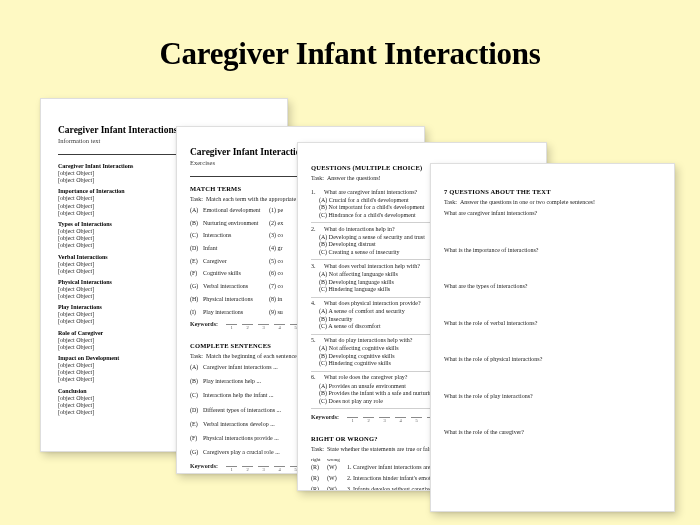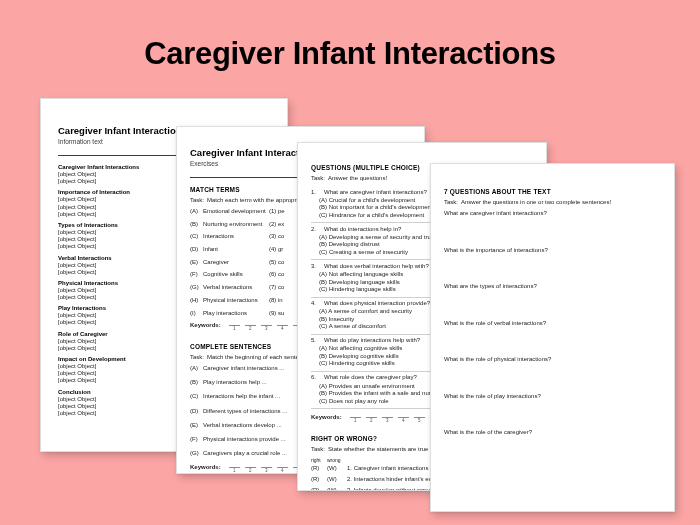--- a/index.html
+++ b/index.html
@@ -1,18 +1,18 @@
 <!DOCTYPE html>
 <html><head>
 <meta charset="utf-8">
 <style>
   * { box-sizing: border-box; margin: 0; padding: 0; }
   html,body { width:700px; height:525px; background:#ffffff; overflow:hidden;
     font-family:"Liberation Sans", sans-serif; }
-  .canvas { position:relative; width:700px; height:525px; background:#fca5a5; }
+  .canvas { position:relative; width:700px; height:525px; background:#fef9c3;font-family:Liberation Serif, serif; }
 
   .main-title { position:absolute; top:36px; left:0; width:700px; text-align:center;
     font-size:31px; font-weight:bold; color:#000; letter-spacing:-0.3px; }
 
   .sheet { position:absolute; background:#fff; border:1px solid #dedede;
     box-shadow:3px 4px 8px rgba(0,0,0,0.18), 0 1px 2px rgba(0,0,0,0.08);
     overflow:hidden; color:#1c1c1c; }
   #sheet1 { left:40px;  top:98px;  width:248px; height:354px; z-index:1; padding:26px 10px 10px 17px; }
   #sheet2 { left:176px; top:126px; width:249px; height:348px; z-index:2; padding:20px 10px 10px 13px; }
   #sheet3 { left:297px; top:142px; width:250px; height:349px; z-index:3; padding:14px 10px 10px 13px; }

